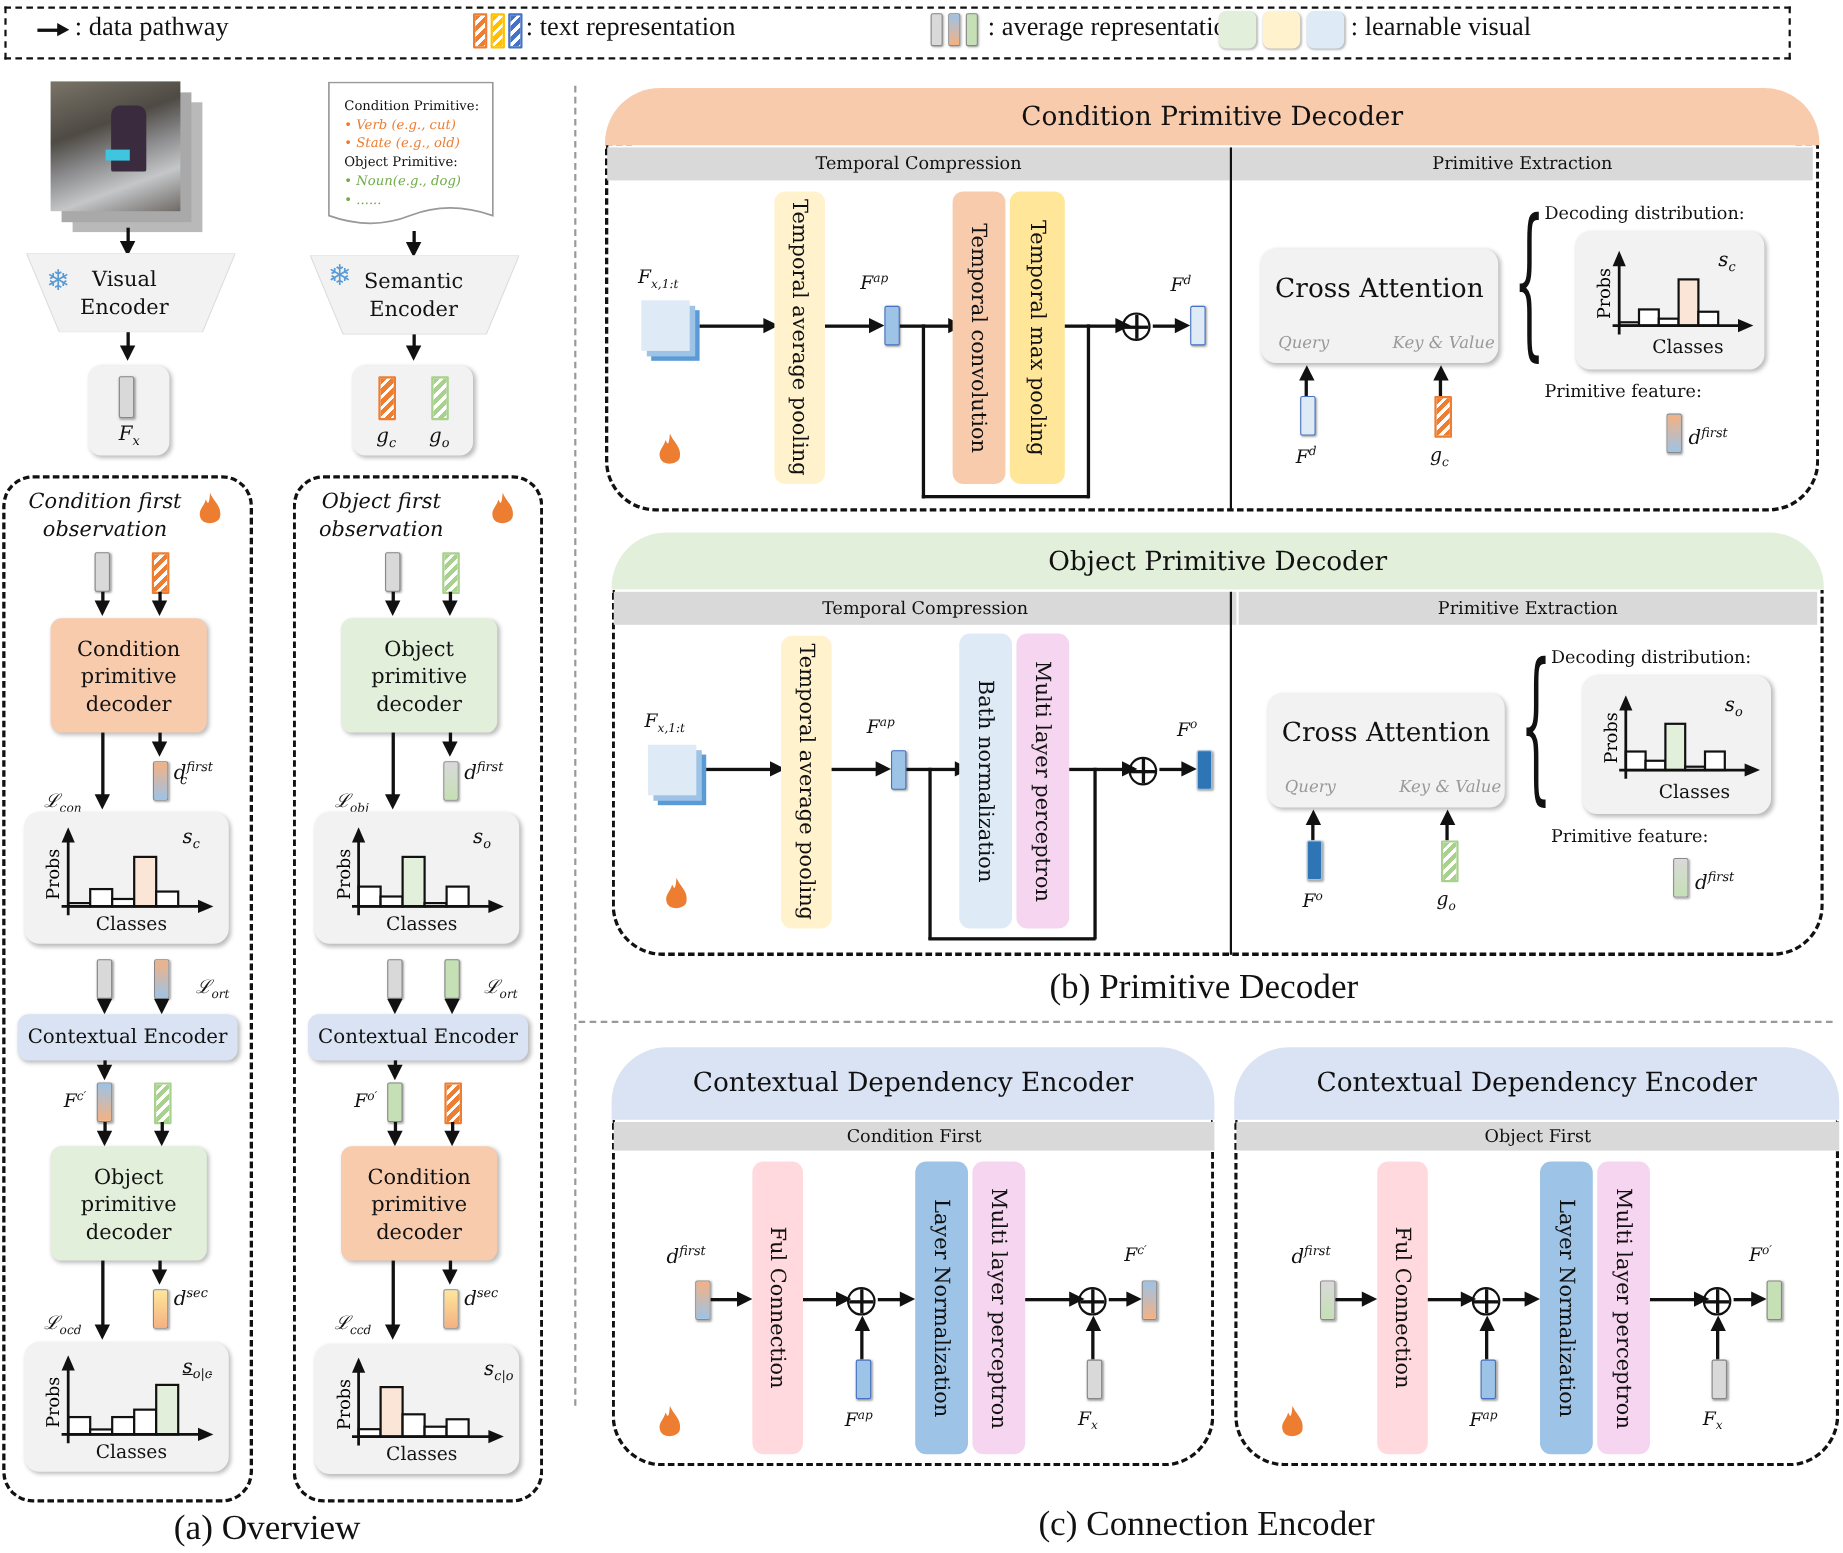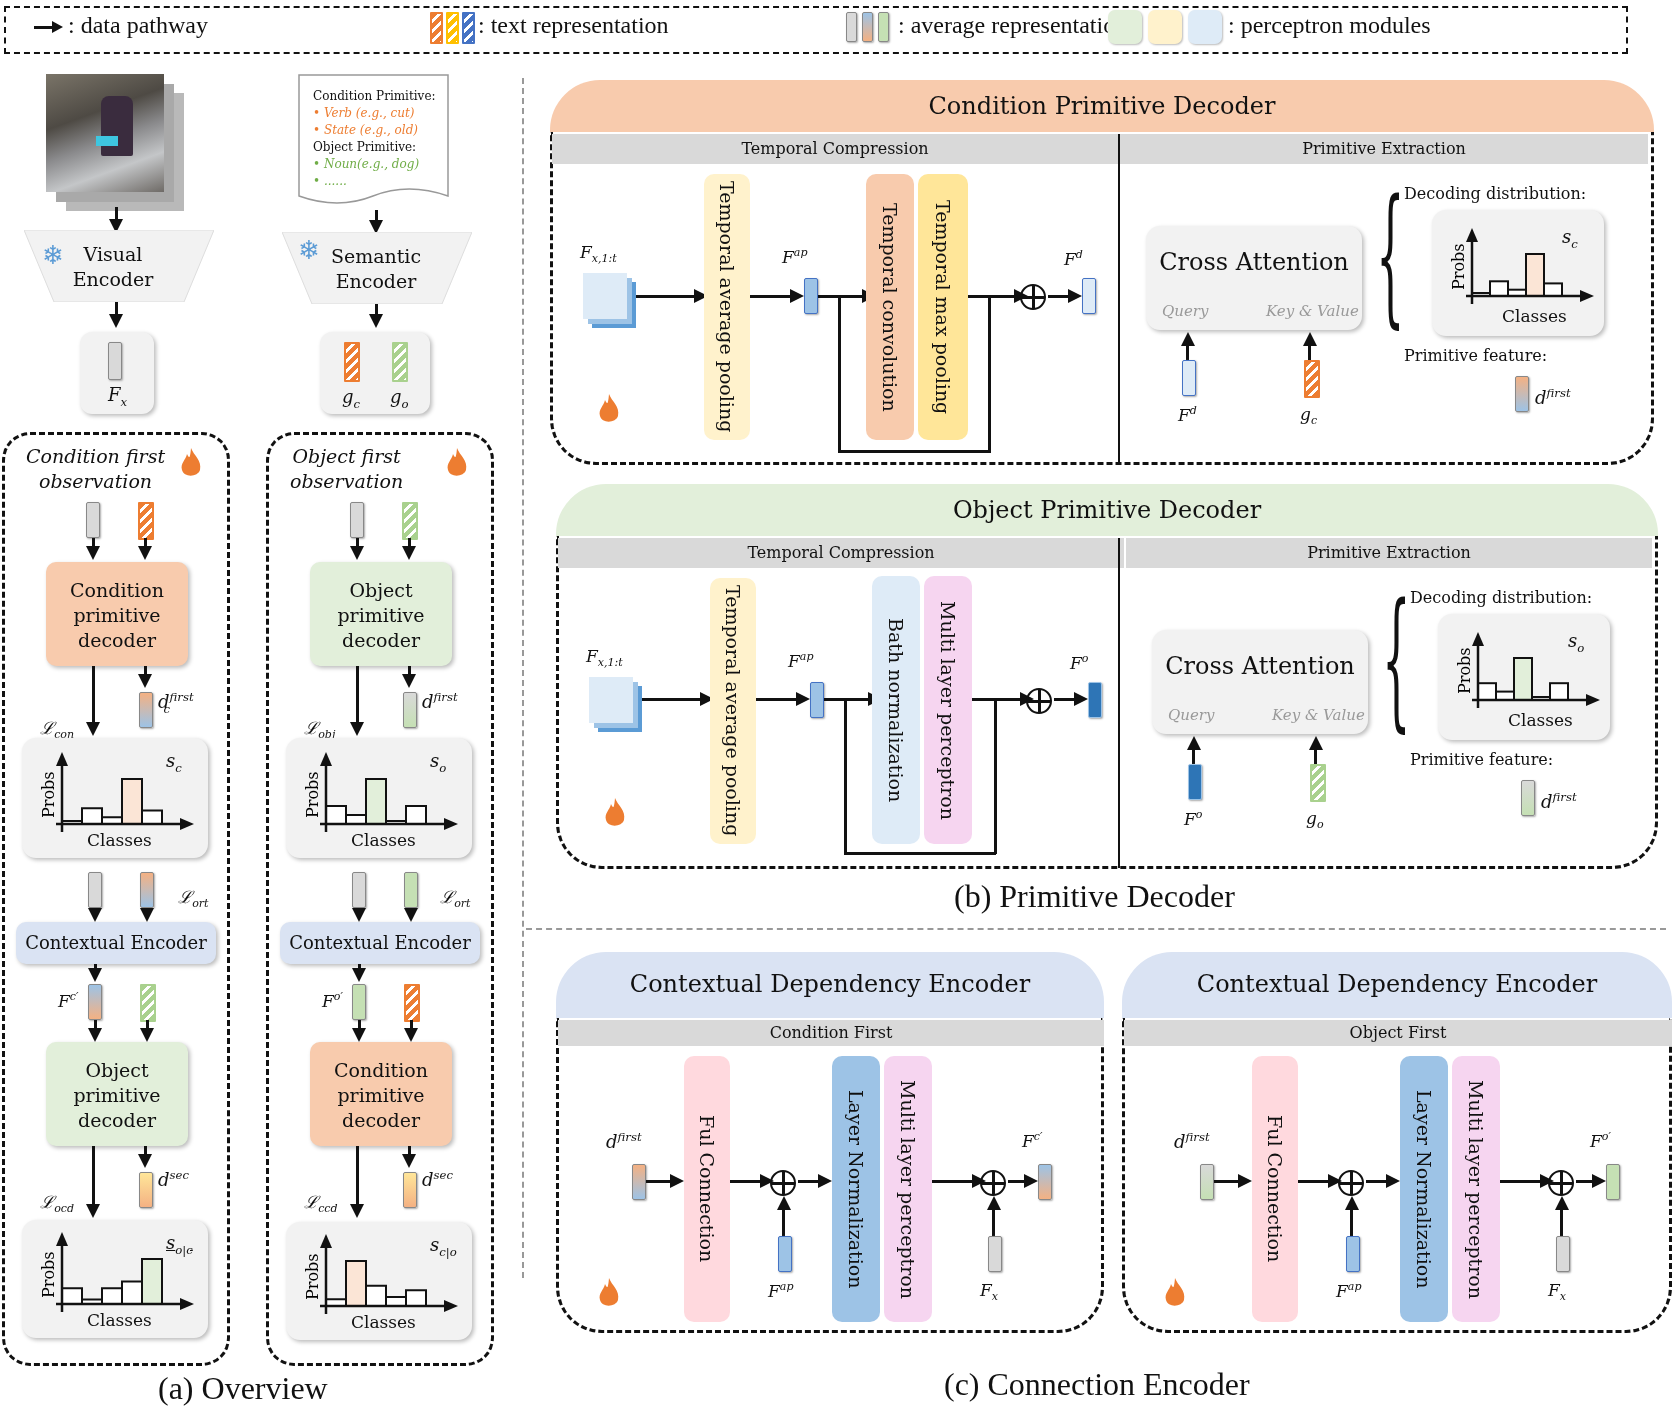--- a/index.html
+++ b/index.html
@@ -53,21 +53,21 @@
 <div class="tbar yellow" style="left:446px;top:12px;height:28px;width:9px;"></div>
 <div class="tbar blue" style="left:462px;top:12px;height:28px;width:9px;"></div>
 <div class="abs leg-txt" style="left:478px;">:  text representation</div>
 <div class="fbar gray" style="left:846px;top:12px;height:28px;width:9px;"></div>
 <div class="fbar bl-or" style="left:862px;top:12px;height:28px;width:9px;"></div>
 <div class="fbar green" style="left:878px;top:12px;height:28px;width:9px;"></div>
 <div class="abs leg-txt" style="left:898px;">:  average representation</div>
 <div class="abs" style="left:1108px;top:10px;width:34px;height:34px;border-radius:7px;background:#e2efda;box-shadow:1px 1px 2px #bbb;"></div>
 <div class="abs" style="left:1148px;top:10px;width:34px;height:34px;border-radius:7px;background:#fff2cc;box-shadow:1px 1px 2px #bbb;"></div>
 <div class="abs" style="left:1188px;top:10px;width:34px;height:34px;border-radius:7px;background:#deebf7;box-shadow:1px 1px 2px #bbb;"></div>
-<div class="abs leg-txt" style="left:1228px;">: perceptron modules</div>
+<div class="abs leg-txt" style="left:1228px;">: learnable visual</div>
 
 <div class="abs" style="left:522px;top:78px;width:0;height:1200px;border-left:2px dashed #999;"></div>
 <div class="abs" style="left:526px;top:928px;width:1140px;height:0;border-top:2px dashed #999;"></div>
 
 <div class="abs" style="left:66px;top:93px;width:118px;height:118px;background:#b9b9b9;"></div>
 <div class="abs" style="left:56px;top:84px;width:118px;height:118px;background:#a9a9a9;"></div>
 <div class="abs" style="left:46px;top:74px;width:118px;height:118px;background:linear-gradient(160deg,#7a7468 0%,#4e4a44 35%,#8a8a8c 55%,#c4c6c8 75%,#6e6a66 100%);">
   <div class="abs" style="left:55px;top:22px;width:32px;height:60px;background:#3a2c3e;border-radius:8px 8px 2px 2px;"></div>
   <div class="abs" style="left:50px;top:62px;width:22px;height:10px;background:#3ec6e0;"></div>
 </div>
@@ -292,21 +292,21 @@
     <rect x="42" y="27" width="20" height="45" fill="#fbe5d6" stroke="#111" stroke-width="2"></rect>
     <rect x="62" y="51.75" width="20" height="20.25" fill="#fff" stroke="#111" stroke-width="2"></rect>
     <rect x="82" y="63" width="20" height="9" fill="#fff" stroke="#111" stroke-width="2"></rect>
     <rect x="102" y="56.25" width="20" height="15.75" fill="#fff" stroke="#111" stroke-width="2"></rect>
     <line x1="16" y1="72" x2="144" y2="72" stroke="#111" stroke-width="2.5"></line>
     <polygon points="154,72 140,66 140,78" fill="#111"></polygon>
     <line x1="22" y1="80" x2="22" y2="10" stroke="#111" stroke-width="2.5"></line>
     <polygon points="22,0 16,14 28,14" fill="#111"></polygon>
     <text x="0" y="0" font-size="16" transform="translate(14,66) rotate(-90)">Probs</text>
   </svg>
-<div class="lbl math" style="left:430px;top:1234px;font-size:18px;"><span>s</span><sub>c|o</sub></div>
+<div class="lbl math" style="left:440px;top:1234px;font-size:18px;"><span>s</span><sub>c|o</sub></div>
 <div class="lbl" style="left:351px;top:1312px;font-size:17px;">Classes</div>
 
 <div class="caption" style="left:158px;top:1370px;">(a) Overview</div>
 
 <div class="abs" style="left:550px;top:80px;width:1104px;height:52px;background:#f8cbad;border-radius:50px 50px 0 0;"></div>
 <div class="hdr" style="left:550px;top:92px;width:1104px;">Condition Primitive Decoder</div>
 <div class="abs dash" style="left:550px;top:132px;width:1098px;height:330px;border-top:none;border-radius:0 0 46px 46px;"></div>
 <div class="subhdr" style="left:552px;top:134px;width:566px;height:30px;line-height:30px;">Temporal Compression</div>
 <div class="subhdr" style="left:1120px;top:134px;width:528px;height:30px;line-height:30px;">Primitive Extraction</div>
 <div class="abs" style="left:1118px;top:134px;width:2px;height:330px;background:#111;"></div>

